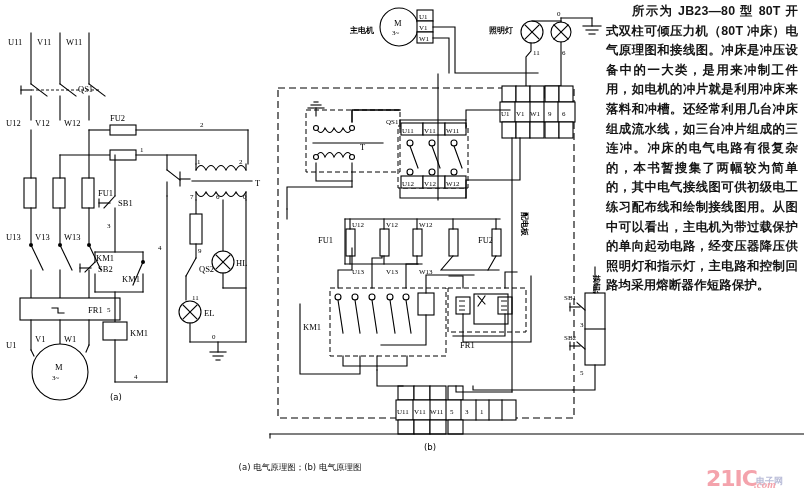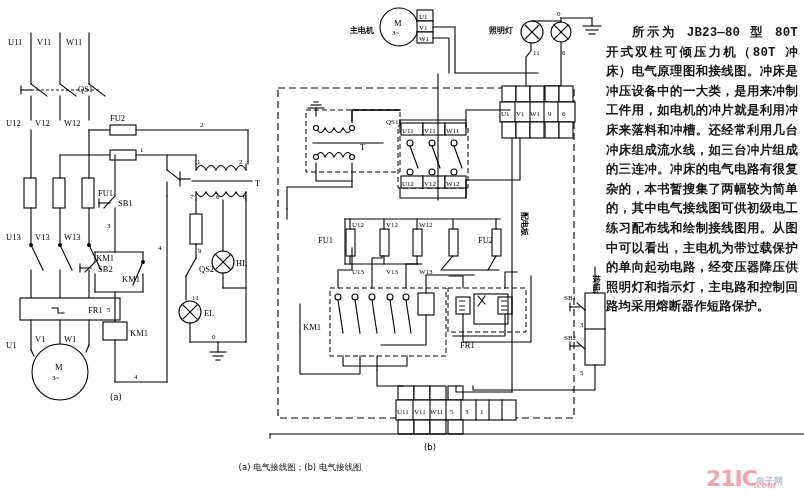--- a/index.html
+++ b/index.html
@@ -10,22 +10,22 @@
   .lbl-sm{font-family:"Liberation Serif",serif;font-size:7px;fill:#000;}
   .lbl-cn{font-family:"DejaVu Sans",sans-serif;font-size:8px;fill:#000;font-weight:bold;}
   .cap{font-family:"DejaVu Sans",sans-serif;font-size:8.5px;fill:#000;}
   .ln{stroke:#000;stroke-width:1.1;fill:none;stroke-linecap:square;}
   .ln-t{stroke:#000;stroke-width:0.9;fill:none;}
   .dash{stroke:#000;stroke-width:1.1;fill:none;stroke-dasharray:7 4;}
   .dash-s{stroke:#000;stroke-width:1;fill:none;stroke-dasharray:5 3;}
   .bx{stroke:#000;stroke-width:1.1;fill:#fff;}
   .dot{fill:#000;}
   #prose{
-    position:absolute;left:606px;top:24px;width:192px;
-    font-family:Liberation Mono, monospace;
+    position:absolute;left:606px;top:2px;width:192px;
+    font-family:Liberation Sans, sans-serif;
     font-size:12.4px;line-height:19.6px;font-weight:bold;
     color:#151515;text-align:justify;letter-spacing:0.2px;
   }
   #prose .ind{text-indent:2.1em;}
   #wm{position:absolute;left:706px;top:466px;width:96px;height:28px;text-align:center;}
   #wm .c21{font-family:"DejaVu Sans",sans-serif;font-weight:bold;font-size:22px;
     color:#f4a3ac;letter-spacing:-1px;position:absolute;left:0;top:0;}
   #wm .cn{font-family:"DejaVu Sans",sans-serif;font-weight:bold;font-size:9px;
     color:#b9bcd8;position:absolute;left:50px;top:9px;}
   #wm .dom{font-family:"Liberation Serif",serif;font-style:italic;font-weight:bold;
@@ -469,21 +469,21 @@
       <path class="ln" d="M573 390 h-100 v-4"></path>
 
       <text class="cap" x="424" y="450">(b)</text>
     </g>
   </svg>
 
   <div id="prose">
     <div class="ind">所示为 JB23—80 型 80T 开式双柱可倾压力机（80T 冲床）电气原理图和接线图。冲床是冲压设备中的一大类，是用来冲制工件用，如电机的冲片就是利用冲床来落料和冲槽。还经常利用几台冲床组成流水线，如三台冲片组成的三连冲。冲床的电气电路有很复杂的，本书暂搜集了两幅较为简单的，其中电气接线图可供初级电工练习配布线和绘制接线图用。从图中可以看出，主电机为带过载保护的单向起动电路，经变压器降压供照明灯和指示灯，主电路和控制回路均采用熔断器作短路保护。</div>
   </div>
 
-  <div id="caption">(a) 电气接线图；(b) 电气接线图</div>
+  <div id="caption">(a) 电气原理图；(b) 电气原理图</div>
 
   <div id="wm">
     <span class="c21">21IC</span>
     <span class="cn">电子网</span>
     <span class="dom">.com</span>
   </div>
 
 </div>
 
 </body></html>

